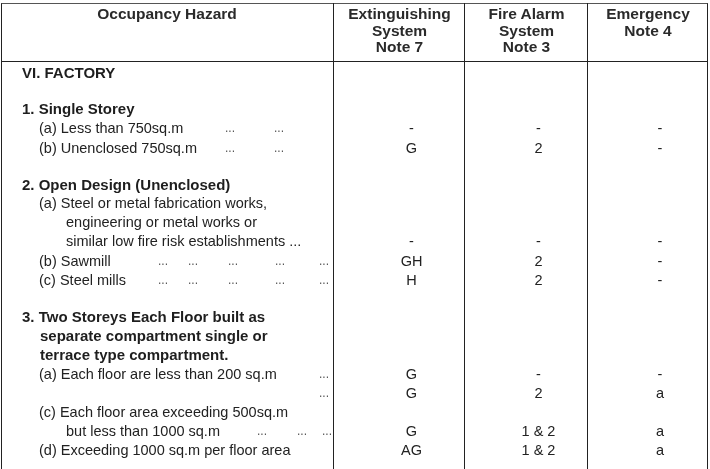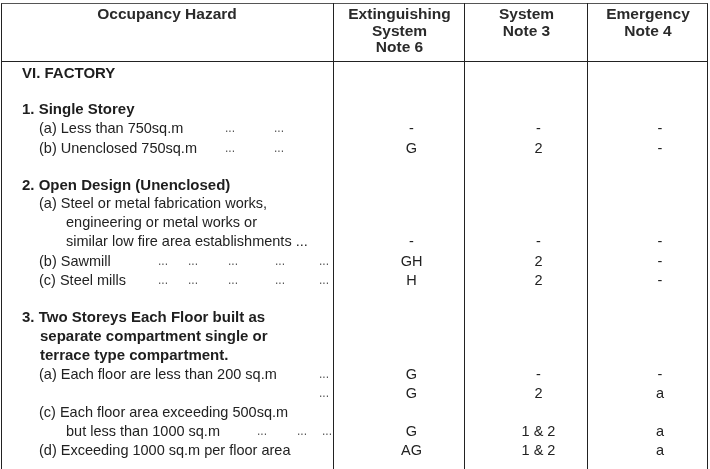--- a/index.html
+++ b/index.html
@@ -25,23 +25,24 @@
 <div class="vline" style="left:464px"></div>
 <div class="vline" style="left:587px"></div>
 <div class="hline"></div>
 
 <div class="hdr" style="left:1px;width:332px;">
   <div>Occupancy Hazard</div>
 </div>
 <div class="hdr" style="left:334px;width:131px;">
   <div>Extinguishing</div>
     <div>System</div>
-    <div>Note 6</div>
+    <div>Note 7</div>
 </div>
 <div class="hdr" style="left:465px;width:123px;">
+  <div>Fire Alarm</div>
     <div>System</div>
     <div>Note 3</div>
 </div>
 <div class="hdr" style="left:588px;width:120px;">
   <div>Emergency</div>
     <div>Note 4</div>
 </div>
 
 <div class="row" style="top:64px">
   <span class="lbl bold" style="left:10px">VI. FACTORY</span>
@@ -70,21 +71,21 @@
 <div class="row" style="top:176px">
   <span class="lbl bold" style="left:10px">2. Open Design (Unenclosed)</span>
 </div>
 <div class="row" style="top:195px">
   <span class="lbl" style="left:27px">(a) Steel or metal fabrication works,</span>
 </div>
 <div class="row" style="top:214px">
   <span class="lbl" style="left:54px">engineering or metal works or</span>
 </div>
 <div class="row" style="top:233px">
-  <span class="lbl" style="left:54px">similar low fire area establishments ...</span>
+  <span class="lbl" style="left:54px">similar low fire risk establishments ...</span>
   <span class="c c1">-</span>
   <span class="c c2">-</span>
   <span class="c c3">-</span>
 </div>
 <div class="row" style="top:253px">
   <span class="lbl" style="left:27px">(b) Sawmill</span>
   <span class="dots" style="left:146px">...</span>
   <span class="dots" style="left:176px">...</span>
   <span class="dots" style="left:216px">...</span>
   <span class="dots" style="left:263px">...</span>

